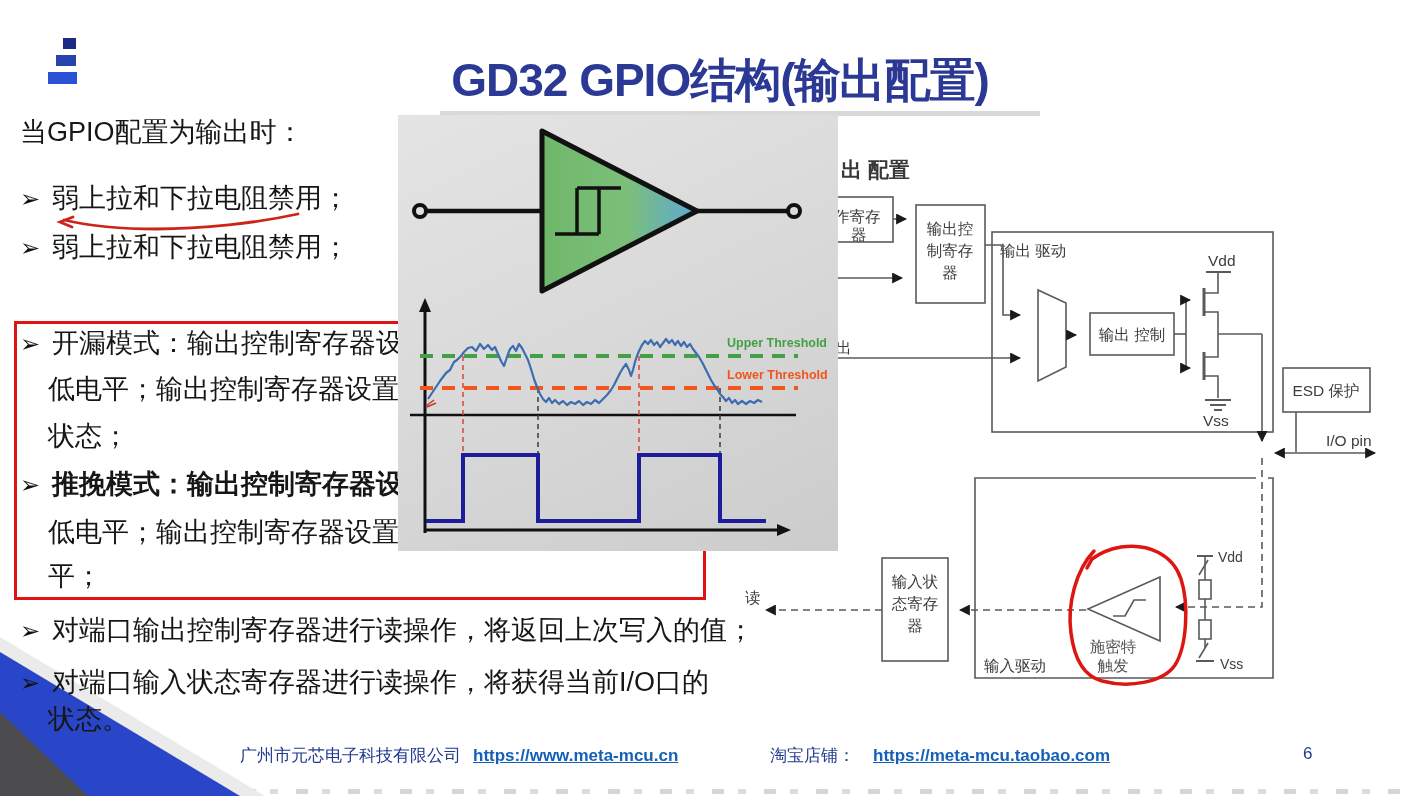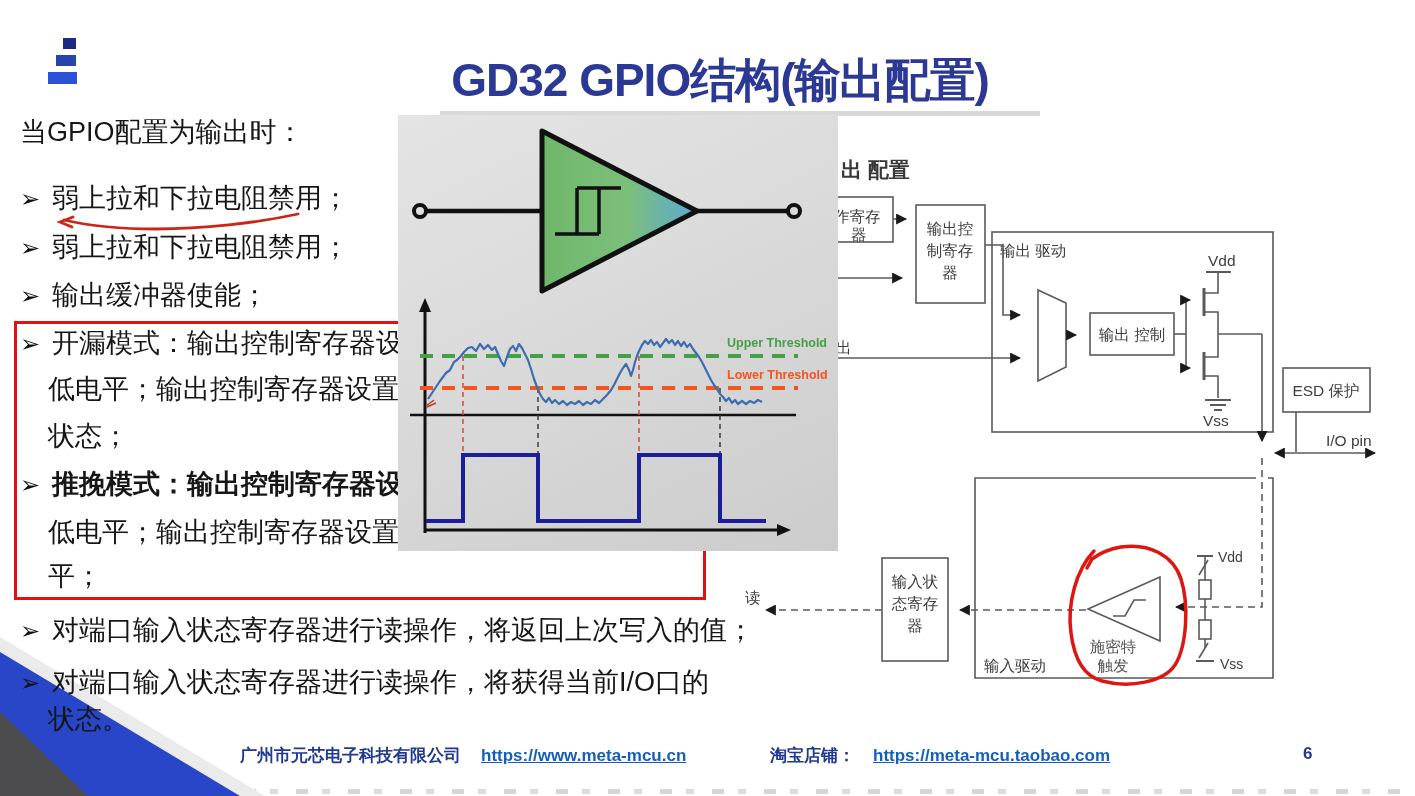--- a/index.html
+++ b/index.html
@@ -31,22 +31,22 @@
   .wire{stroke:#5a5a5a;stroke-width:1.6;fill:none;}
   .wire3{stroke:#5a5a5a;stroke-width:3;fill:none;}
   .wire2{stroke:#5a5a5a;stroke-width:2;fill:none;}
   .dash{stroke:#5a5a5a;stroke-width:1.6;fill:none;stroke-dasharray:7 5;}
   .redink{stroke:#de1612;stroke-width:3.5;fill:none;stroke-linecap:round;}
   
   .thr-u{font-size:12.5px;font-weight:700;fill:#44a044;}
   .thr-l{font-size:12.5px;font-weight:700;fill:#f2551d;}
   
   .footer{position:absolute;top:744px;white-space:nowrap;z-index:8;font-size:17px;}
-  .fb{font-weight:700;color:#21398e;}
-  .flink{color:#1460b8;text-decoration:underline;font-weight:700;margin-left:20px;cursor:pointer;}
+  .fb{font-weight:400;color:#21398e;}
+  .flink{color:#1460b8;text-decoration:underline;font-weight:700;margin-left:12px;cursor:pointer;}
   
   .corner{position:absolute;z-index:1;clip-path:polygon(0 0,0 100%,100% 100%);}
   .c-light{left:0;top:637px;width:265px;height:159px;background:#ebebeb;}
   .c-blue{left:0;top:652px;width:240px;height:144px;background:#2946c8;}
   .c-dark{left:0;top:712px;width:88px;height:84px;background:#4c4c4e;}
   
   .bstrip{position:absolute;left:140px;top:789px;width:1270px;height:5px;opacity:.7;z-index:0;
     background:repeating-linear-gradient(90deg,#c4c4c4 0 12px,transparent 12px 26px,#cdcdcd 26px 34px,transparent 34px 52px);}
 </style>
 </head>
@@ -74,37 +74,34 @@
   <div class="tl" style="left:20px;top:182px;">
     <span class="bg">➢</span><span>弱上拉和下拉电阻禁用；</span>
   </div>
   <svg class="squiggle" width="252" height="26" viewBox="0 0 252 26">
     <path d="M246,5 C205,14 150,20 104,20 C72,20 38,17 12,11 M21,8 L8,13 L20,18" stroke="#cc2418" stroke-width="2.8" fill="none" stroke-linecap="round"></path>
   </svg>
 
   <div class="tl" style="left:20px;top:231px;">
     <span class="bg">➢</span><span>弱上拉和下拉电阻禁用；</span>
   </div>
-  <div class="tl" style="left:20px;top:279px;">
-    <span class="bg">➢</span><span>输出缓冲器使能；</span>
-  </div>
 
   <div class="tl" style="left:20px;top:327px;">
     <span class="bg">➢</span><span>开漏模式：输出控制寄存器设</span>
   </div>
   <div class="tl" style="left:48px;top:373px;">低电平；输出控制寄存器设置</div>
   <div class="tl" style="left:48px;top:420px;">状态；</div>
   <div class="tl" style="left:20px;top:468px;font-weight:bold;">
     <span class="bg">➢</span><span>推挽模式：输出控制寄存器设</span>
   </div>
   <div class="tl" style="left:48px;top:516px;">低电平；输出控制寄存器设置</div>
   <div class="tl" style="left:48px;top:560px;">平；</div>
 
   <div class="tl" style="left:20px;top:614px;">
-    <span class="bg">➢</span><span>对端口输入状态寄存器进行读操作，将返回上次写入的值；</span>
+    <span class="bg">➢</span><span>对端口输出控制寄存器进行读操作，将返回上次写入的值；</span>
   </div>
   <div class="tl" style="left:20px;top:666px;">
     <span class="bg">➢</span><span>对端口输入状态寄存器进行读操作，将获得当前I/O口的</span>
   </div>
   <div class="tl" style="left:48px;top:703px;">状态。</div>
 
   <svg class="diag" width="675" height="560" viewBox="740 140 675 560">
     <defs>
       <marker id="am" viewBox="0 0 10 10" refX="9" refY="5" markerWidth="11" markerHeight="11" markerUnits="userSpaceOnUse" orient="auto-start-reverse">
         <path d="M0,0 L10,5 L0,10 z" fill="#1a1a1a"></path>

